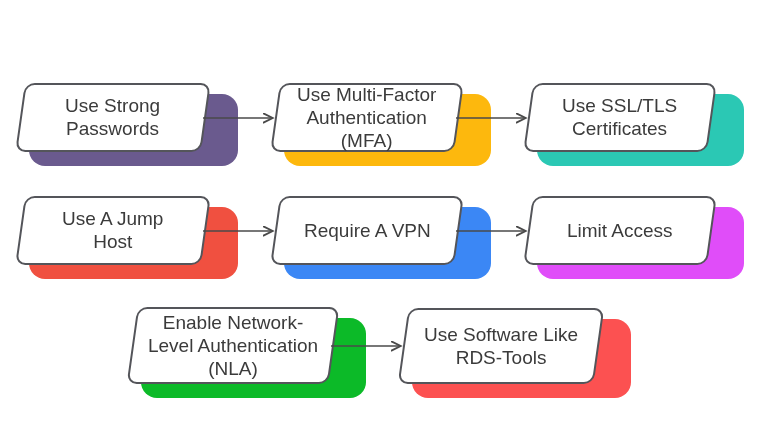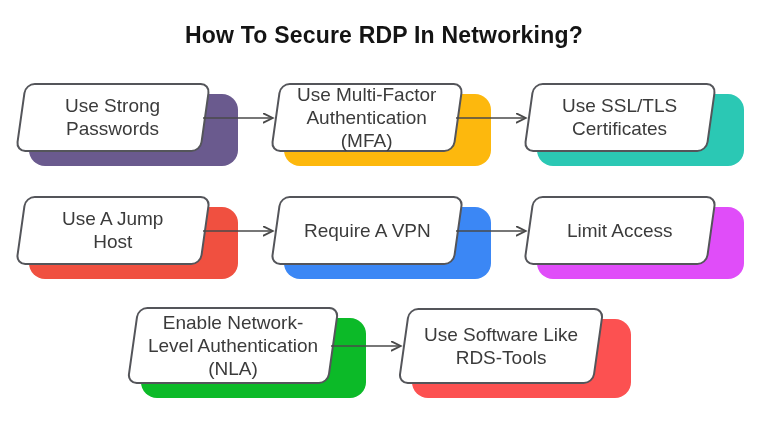--- a/index.html
+++ b/index.html
@@ -35,21 +35,20 @@
   svg.connectors {
     position: absolute; inset: 0; width: 768px; height: 427px;
     pointer-events: none;
   }
 </style>
 </head>
 <body>
 
 <div class="canvas">
 
-  <div class="title">How To Secure RDP In Networking?</div>
 
   <div class="node" style="left:20px; top:83px; width:186px; height:69px">
     <div class="shadow" style="background: rgb(106, 90, 142);"></div>
     <div class="box">
       <span class="label">Use Strong
 Passwords</span>
     </div>
   </div>
 
   <div class="node" style="left:275px; top:83px; width:184px; height:69px">

